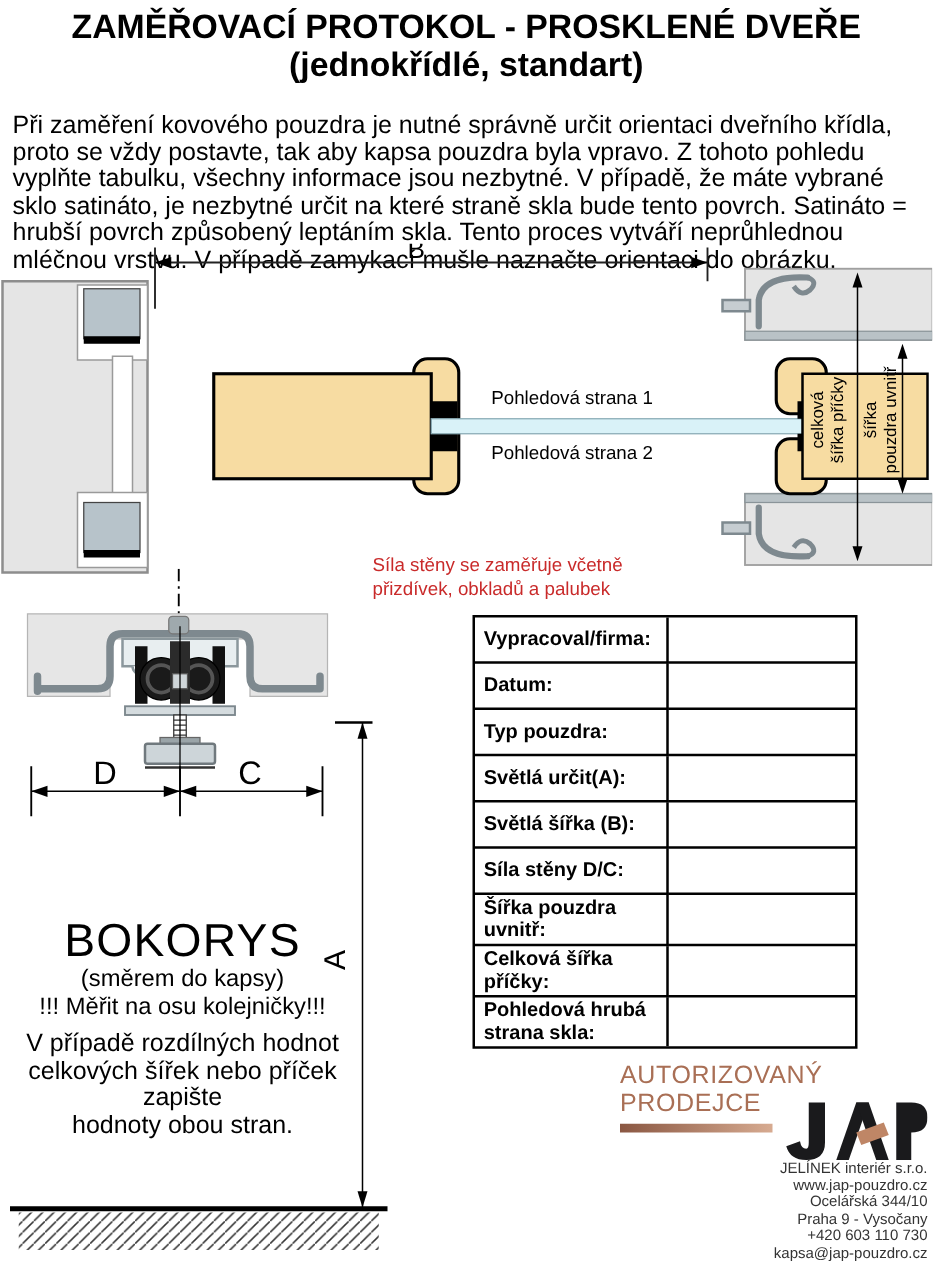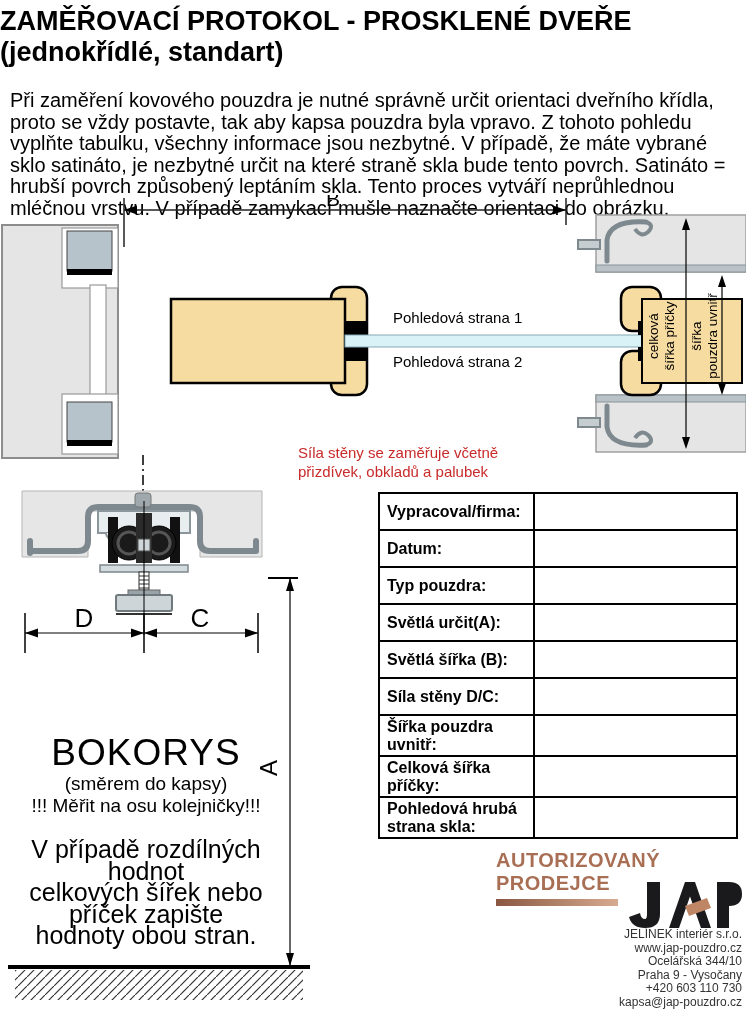--- a/index.html
+++ b/index.html
@@ -1,45 +1,45 @@
 <!DOCTYPE html>
 <html><head>
 <meta charset="utf-8">
 <style>
   html,body{margin:0;padding:0;background:#fff;}
   #page{position:relative;width:746px;height:1020px;background:#fff;overflow:hidden;
         font-family:"Liberation Sans",sans-serif;color:#000;}
-  .title{position:absolute;left:0;top:6px;width:746px;
+  .title{position:absolute;left:0;top:6px;width:746px;text-align:center;
          font-weight:bold;font-size:27px;line-height:31px;white-space:pre-line;}
   .intro{position:absolute;left:10px;top:90px;width:728px;
          font-size:20px;line-height:21.5px;}
   svg{position:absolute;left:0;}
   #svg-top{top:195px;}
   #svg-side{top:455px;}
   .vlabel{position:absolute;width:150px;height:34px;line-height:16px;font-size:13.5px;
           text-align:center;white-space:pre-line;transform:rotate(-90deg);}
   .vlabel1{left:588px;top:319px;}
   .vlabel2{left:631px;top:319px;}
   .red-note{position:absolute;left:298px;top:415px;font-size:15px;line-height:19px;
             white-space:pre-line;color:#c92a2a;margin-top:28px;}
   .a-label{position:absolute;left:255px;top:752px;width:32px;height:32px;
            font-size:24px;text-align:center;transform:rotate(-90deg);}
   .bok-block{position:absolute;left:10px;top:733px;width:272px;text-align:center;}
   .bok-head{font-size:37px;line-height:40px;letter-spacing:1px;}
   .bok-sub{font-size:19px;line-height:22px;}
-  .bok-note{font-size:25px;line-height:21.5px;margin-top:22px;white-space:pre-line;}
-  .mtable{position:absolute;left:378px;top:492px;width:360px;height:347px;
+  .bok-note{font-size:20px;line-height:21.5px;margin-top:8px;white-space:pre-line;}
+  .mtable{position:absolute;left:378px;top:492px;width:308px;height:347px;
           display:grid;grid-template-columns:155px 1fr;grid-template-rows:repeat(9,1fr);
           border:2px solid #000;box-sizing:border-box;background:#fff;}
   .mt-label{border-right:2px solid #000;border-bottom:2px solid #000;font-weight:bold;
             font-size:16px;line-height:17.5px;display:flex;align-items:center;
             padding:2px 4px 2px 7px;box-sizing:border-box;}
   .mt-value{border-bottom:2px solid #000;}
   .mtable > :nth-last-child(-n+2){border-bottom:none;}
-  .auth{position:absolute;left:496px;top:849px;font-weight:bold;font-size:20px;
+  .auth{position:absolute;left:496px;top:849px;font-weight:normal;font-size:20px;
         line-height:23px;letter-spacing:.5px;color:#a96f55;white-space:pre-line;}
   .auth-bar{position:absolute;left:496px;top:899px;width:122px;height:7px;
             background:linear-gradient(90deg,#8a5742,#d7ab91);}
   #svg-jap{top:880px;left:627px;}
   .contacts{position:absolute;left:440px;top:928px;width:302px;text-align:right;
             font-size:12px;line-height:13.5px;color:#333;}
 </style>
 </head>
 <body>
 

